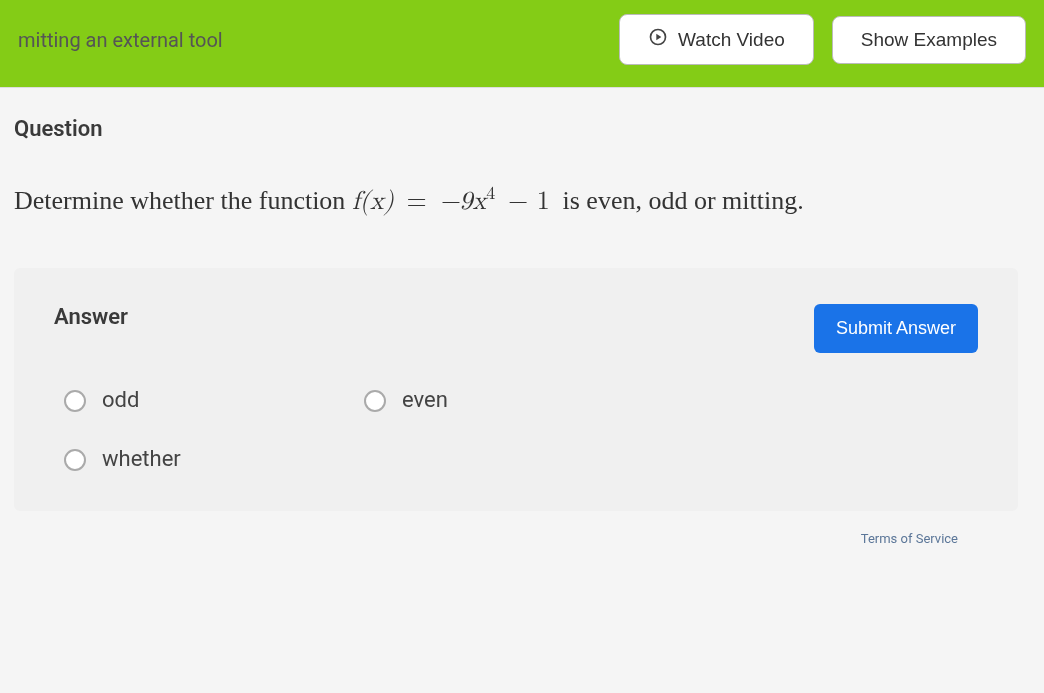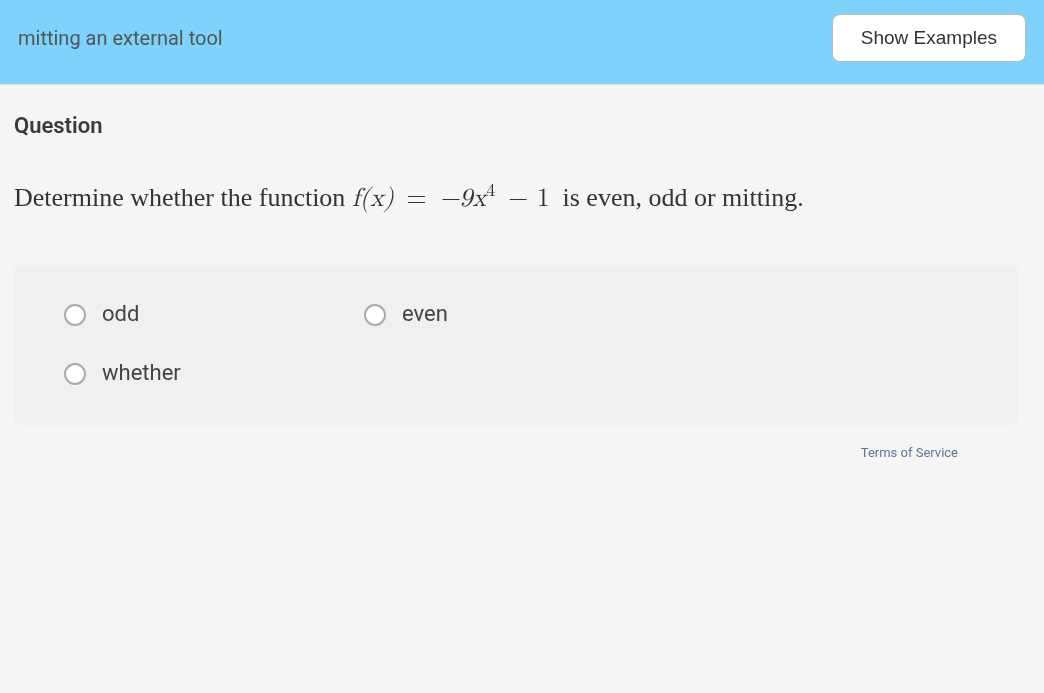--- a/index.html
+++ b/index.html
@@ -14,21 +14,21 @@
       height: 693px;
       overflow: hidden;
       color: #333;
     }
     .header-row {
       display: flex;
       align-items: center;
       padding: 14px 18px 22px 18px;
       border-bottom: 1px solid #ddd;
       gap: 18px;
-      background: #7dd3fc;
+      background: #84cc16;
     }
     .header-label {
       font-size: 20px;
       color: #555;
       flex: 0 0 auto;
       padding-right: 40px;
     }
     .header-spacer {
       flex: 1;
     }
@@ -138,36 +138,49 @@
       margin-left: 40px;
     }
   </style>
 </head>
 <body>
 
 <div class="header-row">
   <span class="header-label">mitting  an external tool</span>
   <span class="header-spacer"></span>
   <button class="pill-button">
+    <span>
+      <svg viewBox="0 0 24 24" fill="none" stroke="#444" stroke-width="2">
+        <circle cx="12" cy="12" r="9"></circle>
+        <polygon points="10,8 16,12 10,16" fill="#444" stroke="none"></polygon>
+      </svg>
+    </span>
+    <span>Watch Video</span>
+  </button>
+  <button class="pill-button">
     <span>Show Examples</span>
   </button>
 </div>
 
 <div class="content">
   <div class="question-label">Question</div>
 
   <div class="question-text">
     <span>Determine whether the function </span>
     <span class="math">
       <span>f(x)</span><span class="op"> = </span><span>−9</span><span>x</span><sup>4</sup><span class="op"> − 1</span>
     </span>
     <span> is even, odd or mitting.</span>
   </div>
 
   <div class="answer-area">
+    <div class="answer-header">
+      <div class="answer-label">Answer</div>
+      <button class="submit-btn">Submit Answer</button>
+    </div>
     <div class="options">
       <label class="option">
         <span class="radio-circle"></span>
         <span>odd</span>
       </label>
       <label class="option">
         <span class="radio-circle"></span>
         <span>even</span>
       </label>
       <label class="option">

